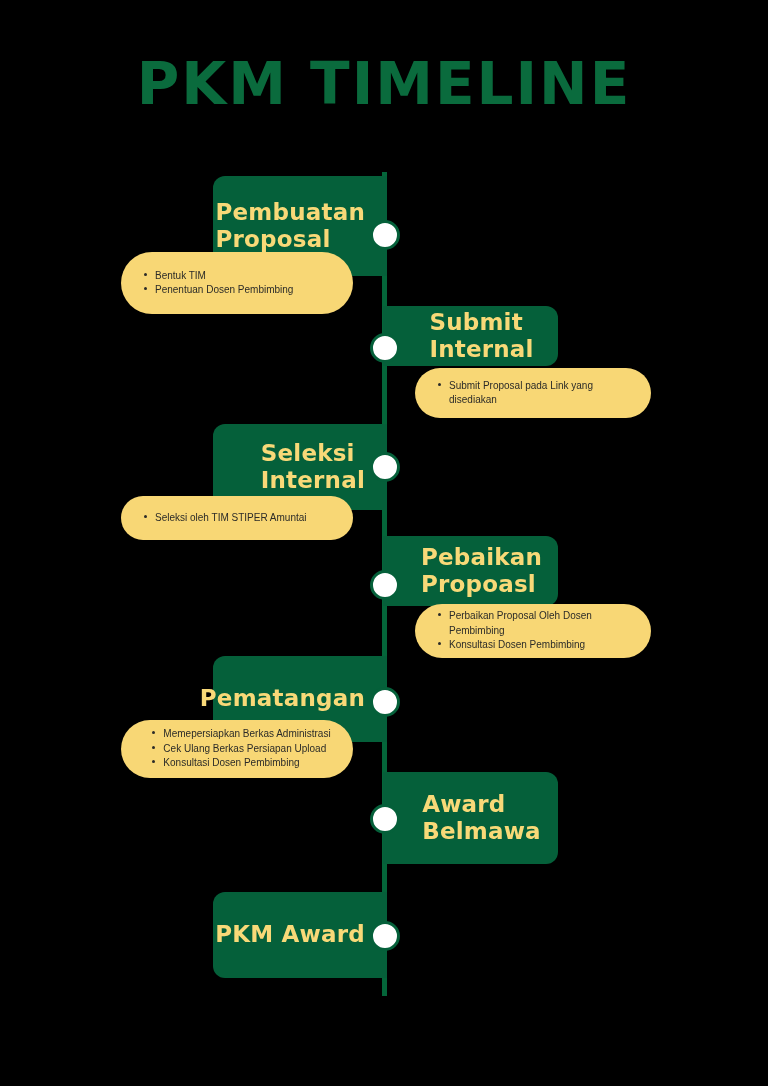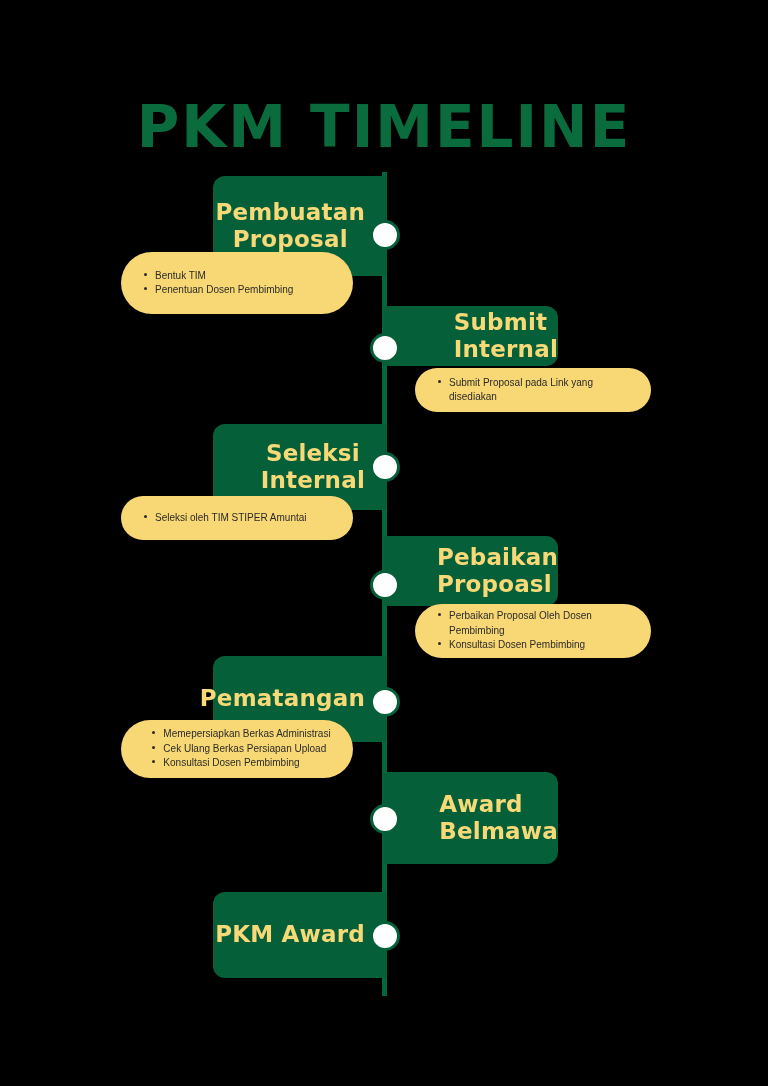--- a/index.html
+++ b/index.html
@@ -28,21 +28,20 @@
     right: 0;
     top: 55px;
     text-align: center;
     color: #0a6b3d;
     font-family: "DejaVu Sans", sans-serif;
     font-size: 58px;
     font-weight: 700;
     letter-spacing: 2px;
     line-height: 1;
     white-space: nowrap;
-    margin-top: 43px;
   }
 
   
   .spine {
     position: absolute;
     left: 382px;
     top: 172px;
     width: 5px;
     height: 824px;
     background: #04663a;
@@ -62,27 +61,27 @@
     display: flex;
     align-items: center;
     box-sizing: border-box;
   }
   .plate.left {
     left: 213px;
     width: 174px;
     border-radius: 12px 0 0 12px;
     justify-content: flex-end;
     padding-right: 22px;
-    text-align: center;
+    text-align: left;
   }
   .plate.right {
     left: 383px;
     width: 175px;
     border-radius: 0 12px 12px 0;
-    justify-content: flex-end;
+    justify-content: center;
     padding-left: 22px;
     text-align: left;
   }
   .plate-title {
     color: #f8d978;
     font-family: "DejaVu Sans", sans-serif;
     font-size: 23px;
     font-weight: 700;
     line-height: 1.18;
     letter-spacing: 0.2px;
@@ -171,21 +170,21 @@
   </div>
 
   <div class="stage">
     <div class="plate right" style="top:306px; height:60px;">
       <div class="plate-title">
         <span>Submit</span><br>
         <span>Internal</span>
       </div>
     </div>
     <div class="node" style="top:333px; left:370px;"></div>
-    <div class="pill right" style="top:368px; height:44px;">
+    <div class="pill right" style="top:368px; height:50px;">
       <ul>
         <li>Submit Proposal pada Link yang disediakan</li>
       </ul>
     </div>
   </div>
 
   <div class="stage">
     <div class="plate left" style="top:424px; height:86px;">
       <div class="plate-title">
         <span>Seleksi</span><br>

